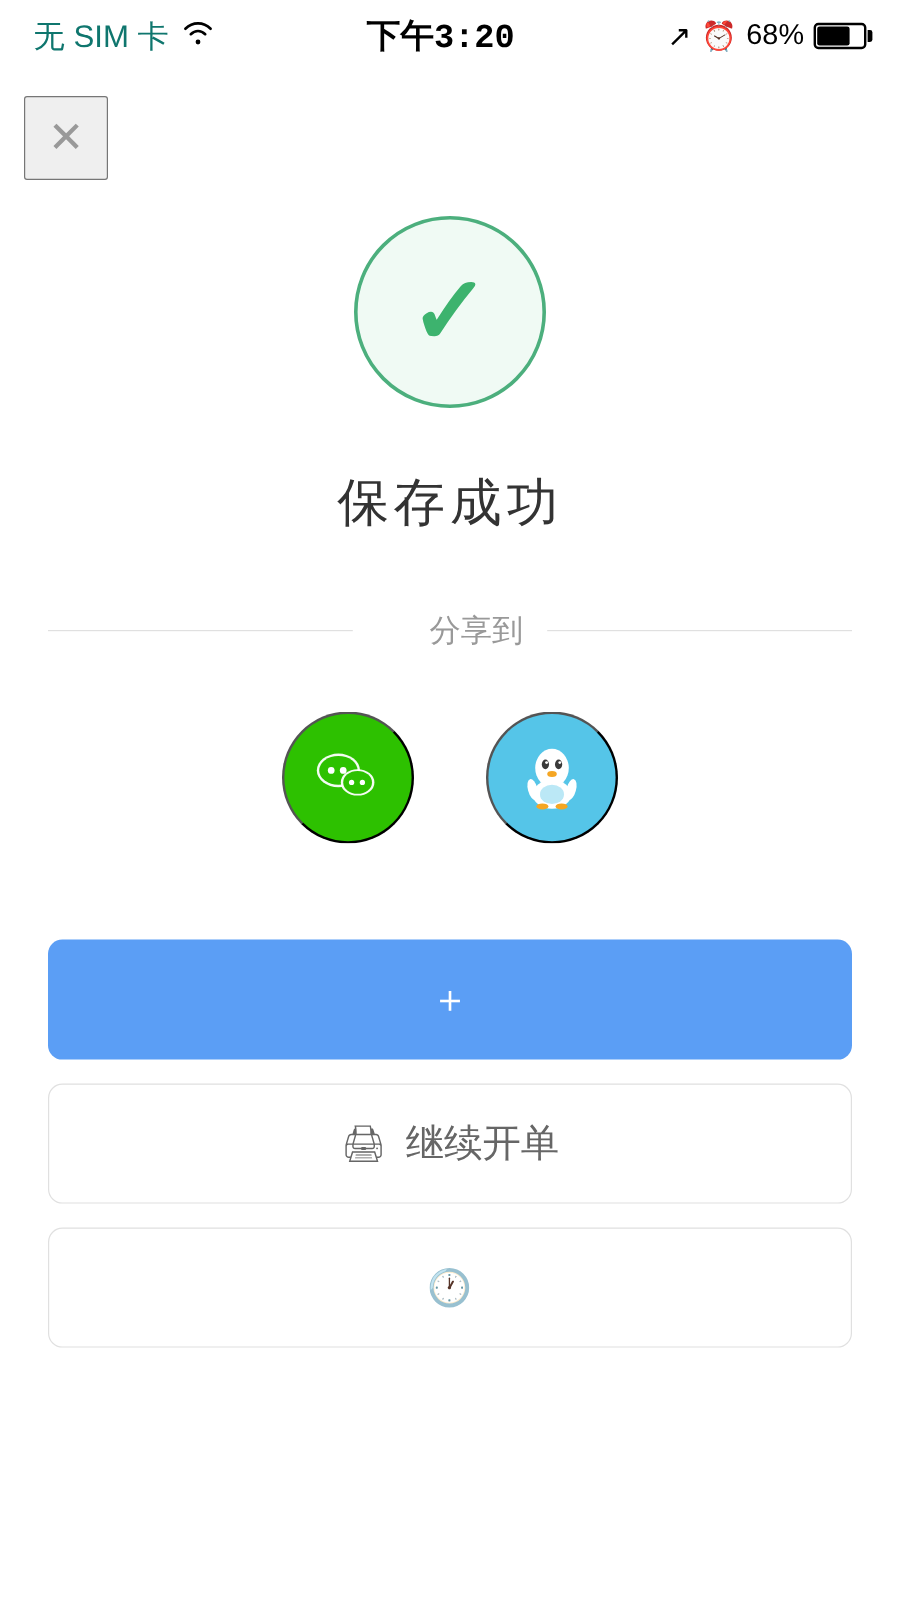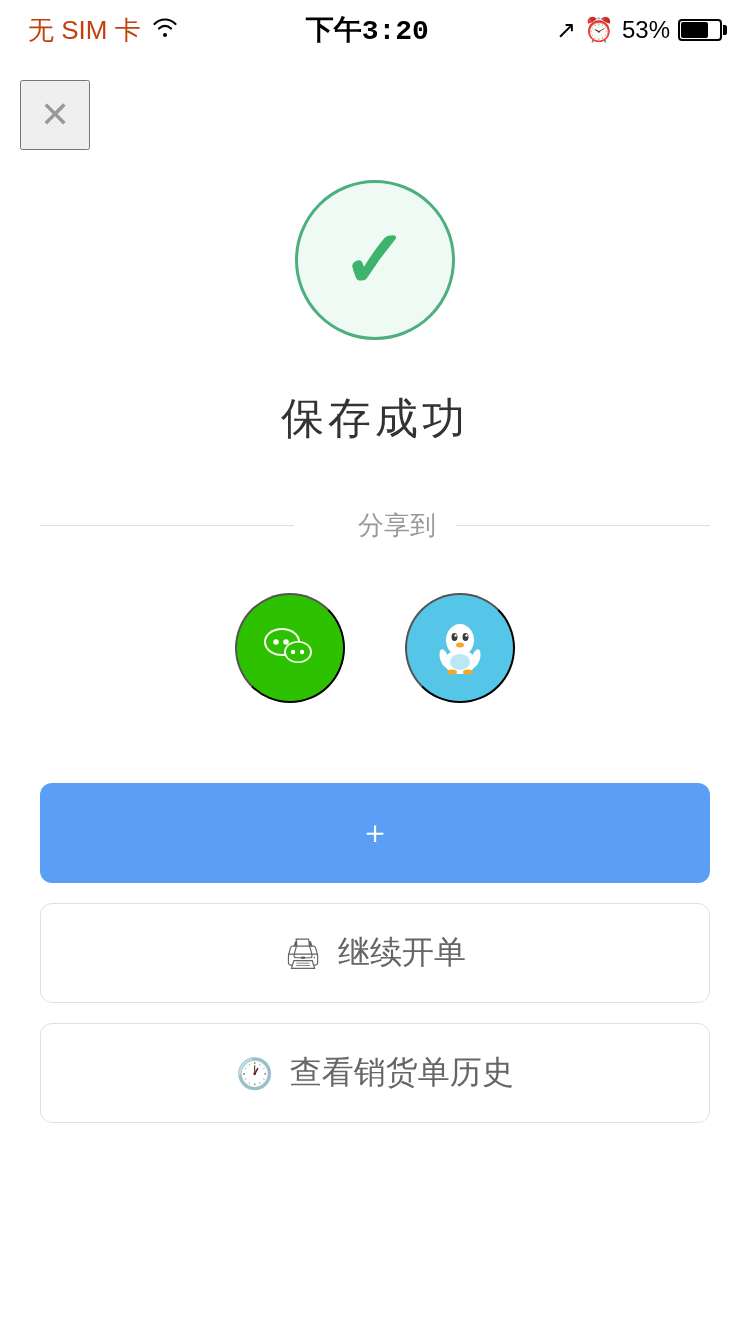--- a/index.html
+++ b/index.html
@@ -22,21 +22,21 @@
       align-items: center;
       justify-content: space-between;
       padding: 0 28px;
       flex-shrink: 0;
     }
     .status-left {
       display: flex;
       align-items: center;
       gap: 10px;
       font-size: 26px;
-      color: #c2410c;
+      color: #0f766e;
       font-weight: 500;
     }
     .wifi-icon {
       font-size: 24px;
     }
     .status-center {
       font-size: 28px;
       color: #000;
       font-weight: 600;
       font-family: Liberation Mono, monospace;
@@ -224,21 +224,21 @@
         <path d="M14 17a2 2 0 1 1 0 4 2 2 0 0 1 0-4z" fill="#000"></path>
         <path d="M8 12.5C9.8 10.7 11.8 9.8 14 9.8s4.2.9 6 2.7" stroke="#000" stroke-width="2.2" fill="none" stroke-linecap="round"></path>
         <path d="M3.5 8C6.5 5 10 3.5 14 3.5s7.5 1.5 10.5 4.5" stroke="#000" stroke-width="2.2" fill="none" stroke-linecap="round"></path>
       </svg>
     </span>
   </div>
   <div class="status-center">下午3:20</div>
   <div class="status-right">
     <span>↗</span>
     <span>⏰</span>
-    <span>53%</span>
+    <span>68%</span>
     <div class="battery-icon">
       <div class="battery-fill"></div>
     </div>
   </div>
 </div>
 
 <button class="close-btn">
   <span>✕</span>
 </button>
 
@@ -297,17 +297,16 @@
   <div class="action-buttons">
     <button class="btn btn-primary">
       <span>＋</span>
     </button>
     <button class="btn btn-secondary">
       <span class="btn-icon">🖨</span>
       <span>继续开单</span>
     </button>
     <button class="btn btn-secondary">
       <span class="btn-icon">🕐</span>
-      <span>查看销货单历史</span>
     </button>
   </div>
 
 </div>
 
 </body></html>

